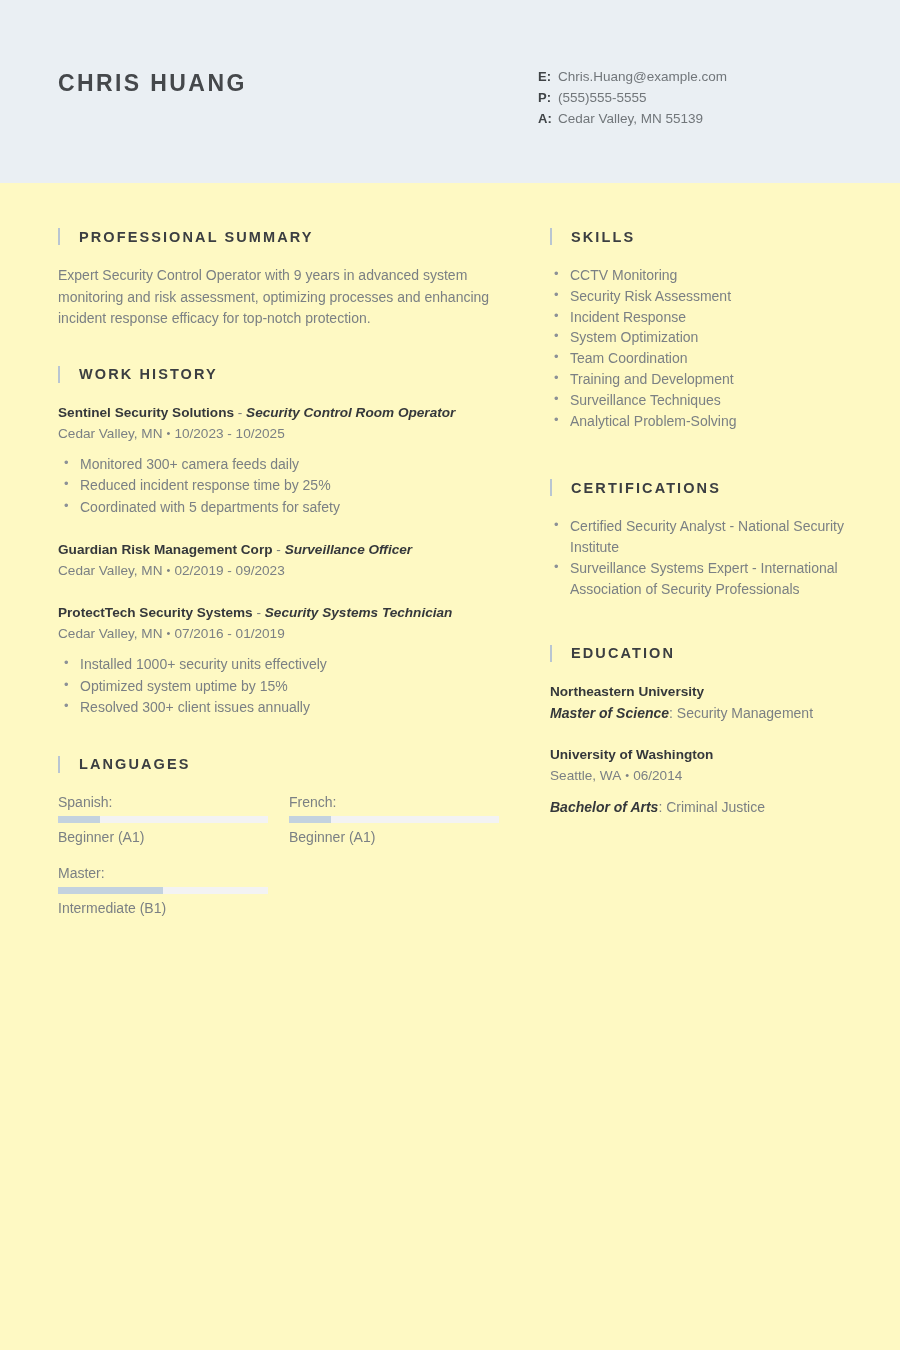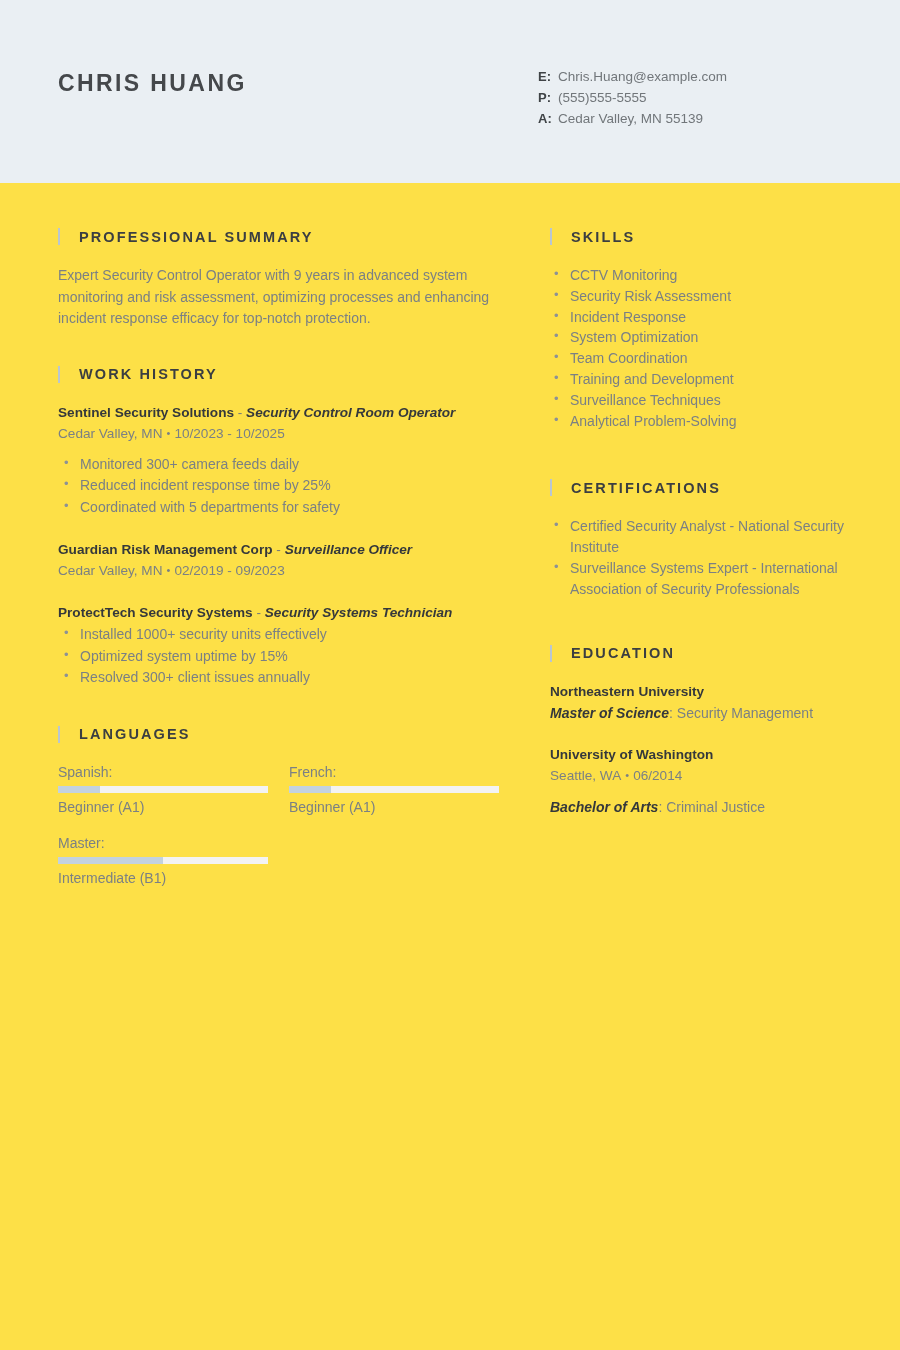--- a/index.html
+++ b/index.html
@@ -9,21 +9,21 @@
     height: 1350px;
     background: #ffffff;
     font-family: "Liberation Sans", sans-serif;
     -webkit-font-smoothing: antialiased;
   }
 
   .page {
     position: relative;
     width: 900px;
     height: 1350px;
-    background: #fde047;
+    background: #fef9c3;
     overflow: hidden;
   }
 
   
   .header-band {
     position: absolute;
     top: 0; left: 0;
     width: 900px;
     height: 183px;
     background: #eaeff3;
@@ -299,20 +299,23 @@
           <span class="job-company">Guardian Risk Management Corp</span><span class="job-sep"> - </span><span class="job-title">Surveillance Officer</span>
         </div>
         <div class="job-line2">
           <span>Cedar Valley, MN</span><span class="job-dot">•</span><span>02/2019 - 09/2023</span>
         </div>
       </div>
 
       <div class="job">
         <div class="job-line1">
           <span class="job-company">ProtectTech Security Systems</span><span class="job-sep"> - </span><span class="job-title">Security Systems Technician</span>
+        </div>
+        <div class="job-line2">
+          <span>Cedar Valley, MN</span><span class="job-dot">•</span><span>07/2016 - 01/2019</span>
         </div>
         <ul class="bullets">
           <li>Installed 1000+ security units effectively</li>
           <li>Optimized system uptime by 15%</li>
           <li>Resolved 300+ client issues annually</li>
         </ul>
       </div>
     </div>
 
     <div class="section">

